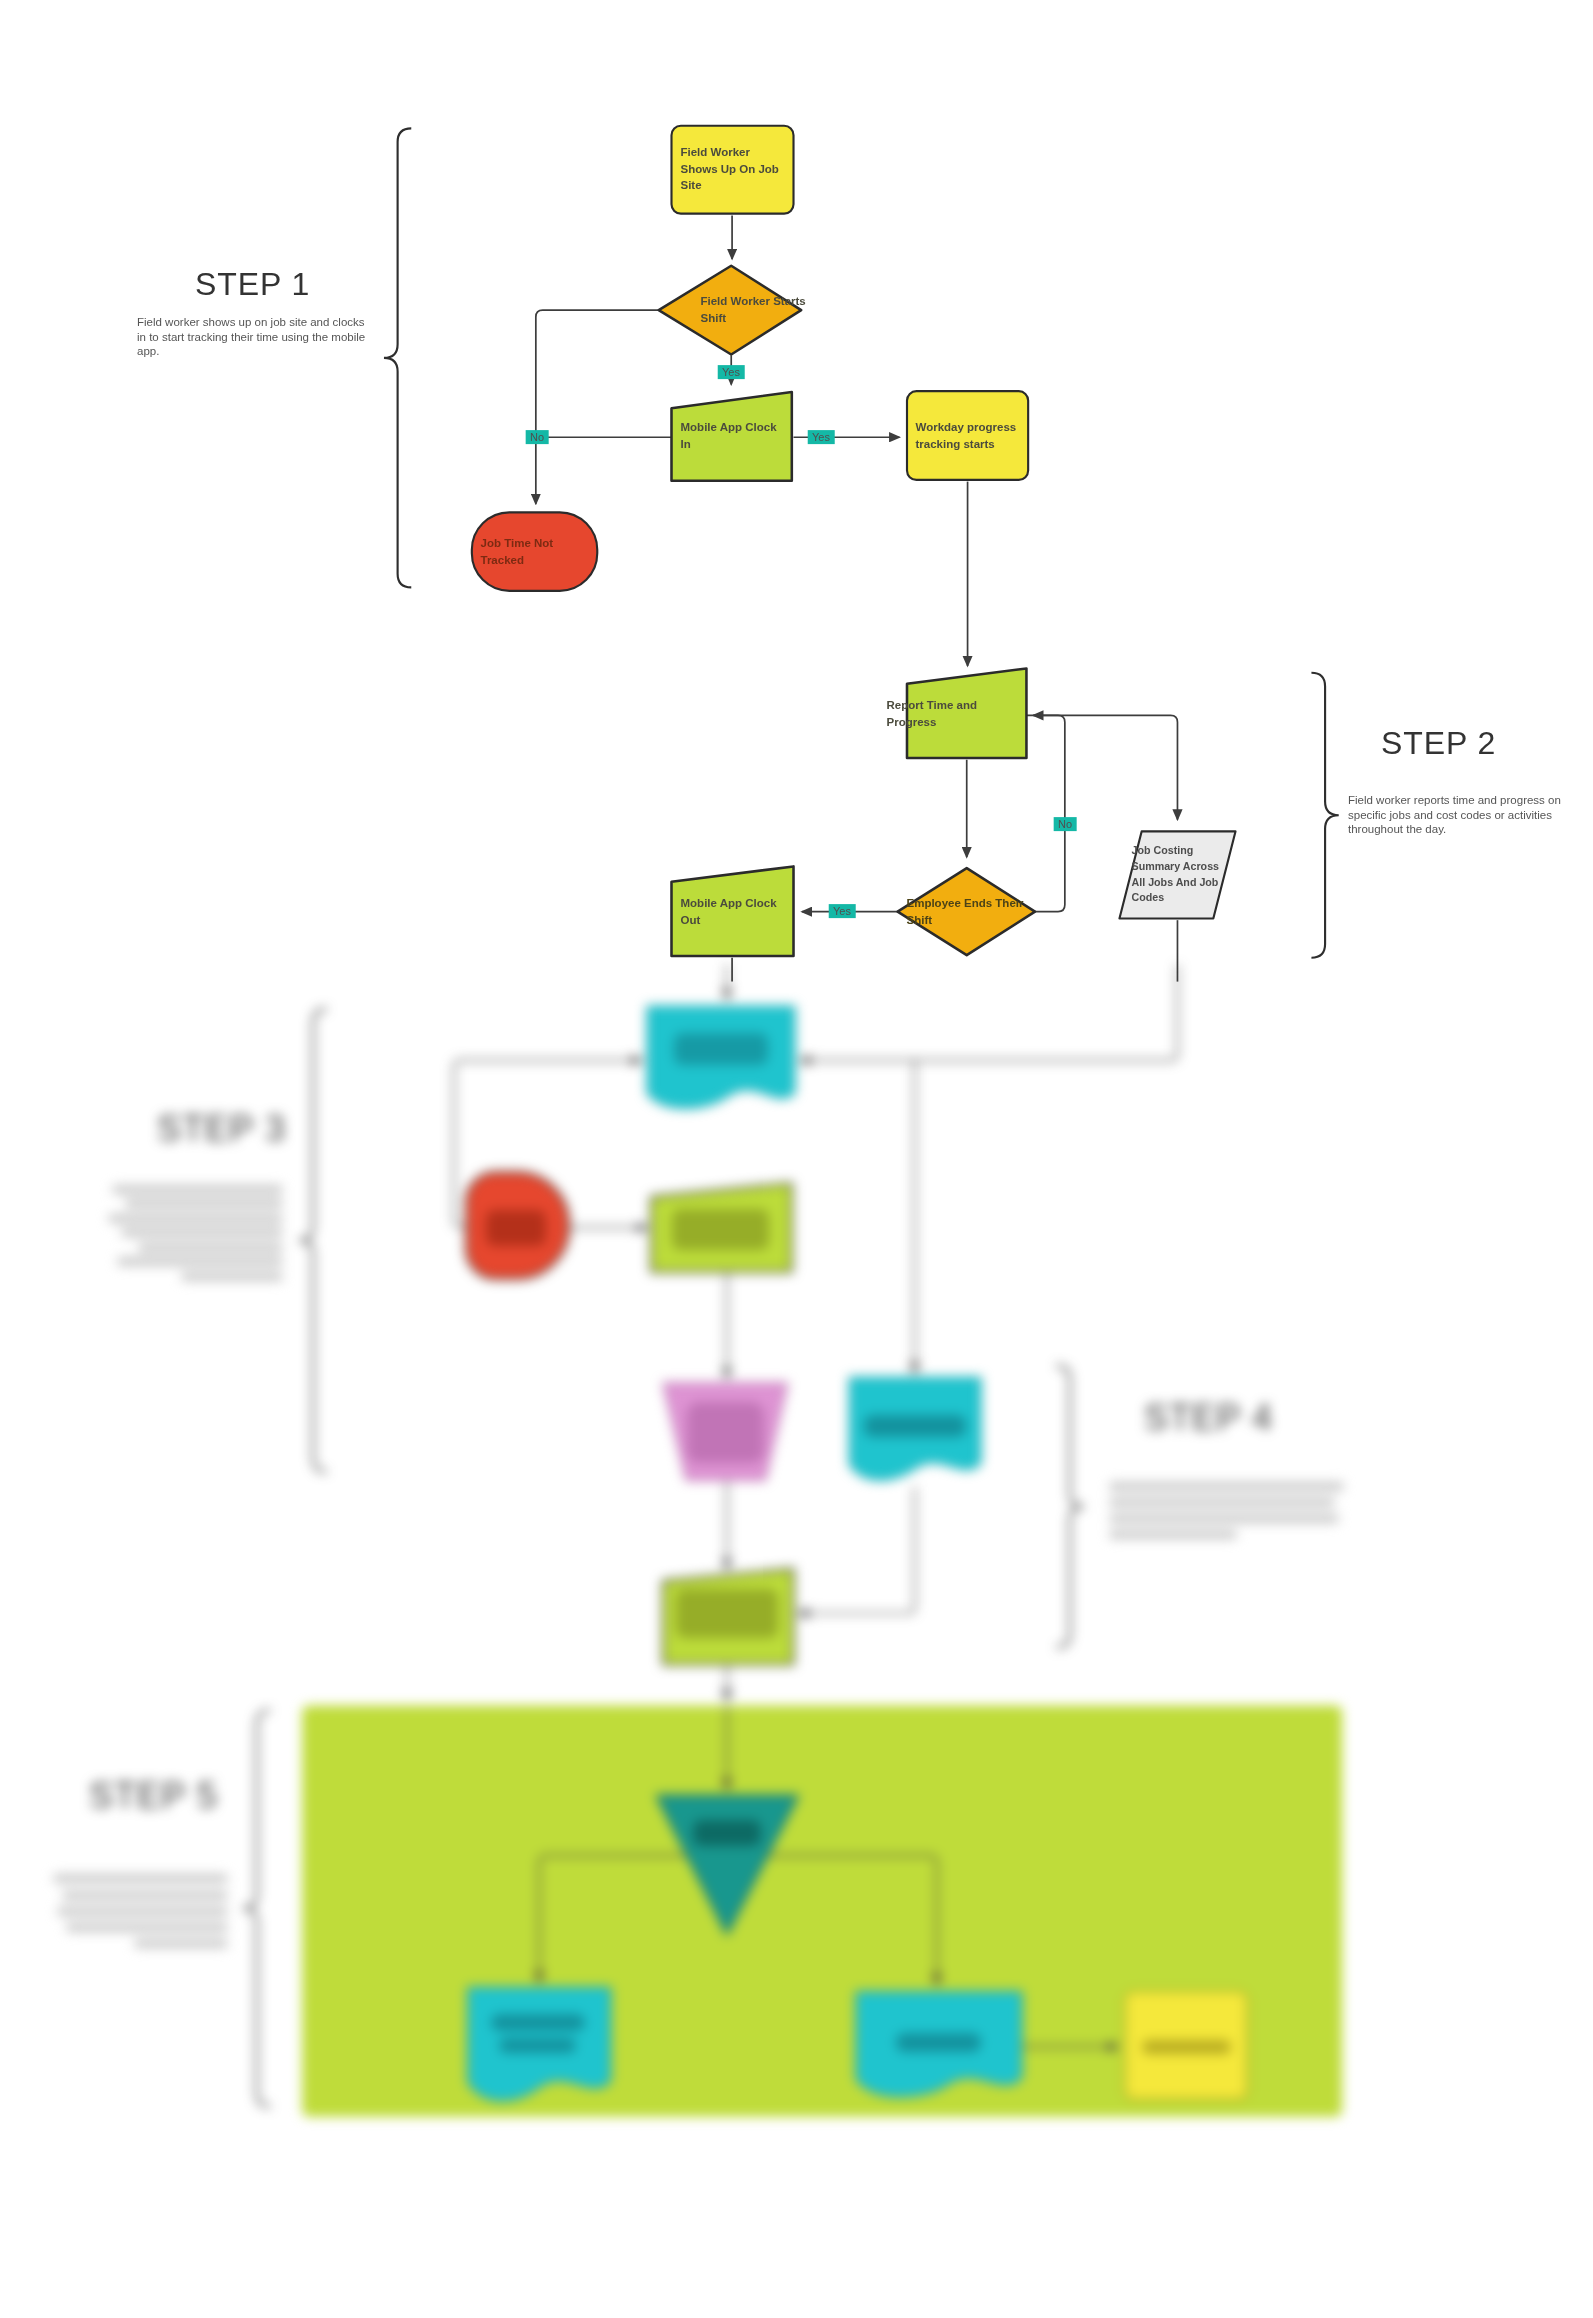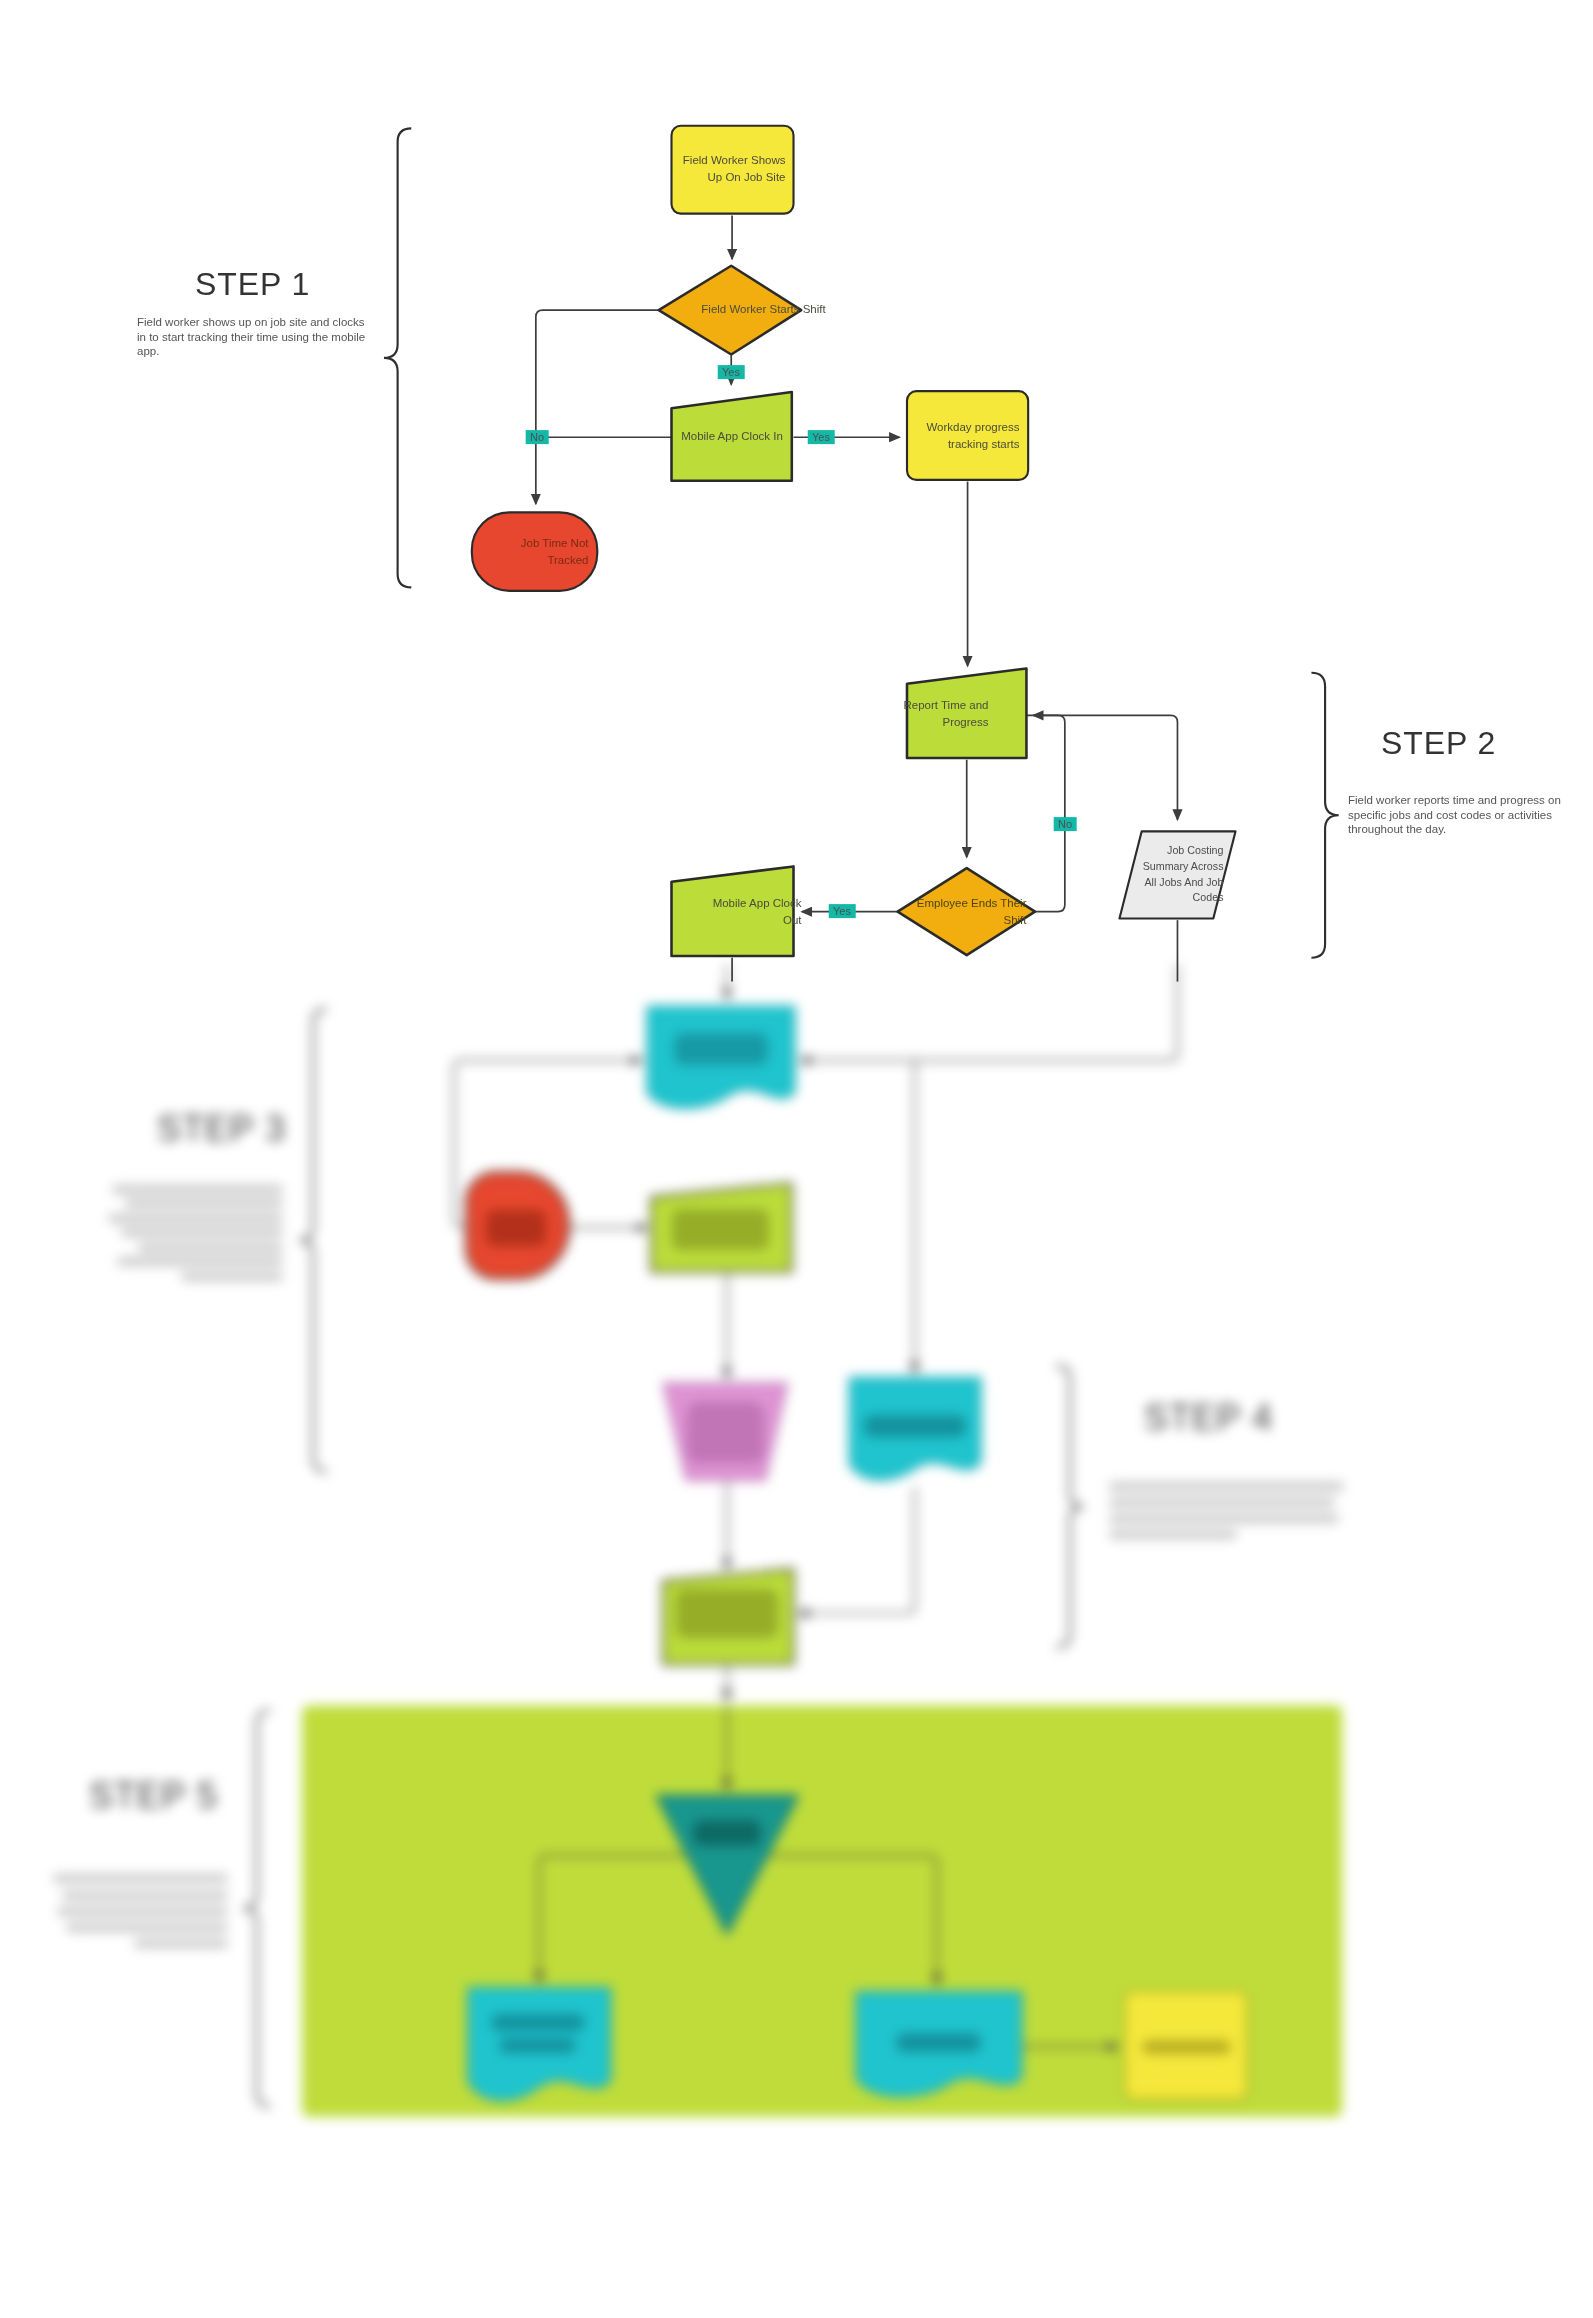--- a/index.html
+++ b/index.html
@@ -1,20 +1,20 @@
 <!DOCTYPE html>
 <html style="font-size:13.7px"><head>
 <meta charset="utf-8">
 <style>
   html,body{margin:0;padding:0;background:#ffffff;}
   #canvas{position:relative;width:1593px;height:2319px;background:#ffffff;overflow:hidden;
           font-family:"Liberation Sans", sans-serif;}
   .layer{position:absolute;left:0;top:0;}
   .node-text{position:absolute;display:flex;align-items:center;justify-content:center;
-             text-align:right;font-size:11.5px;line-height:1.45;color:#4b4b3d;padding:3.4px 8.5px;box-sizing:border-box;}
+             text-align:left;font-size:11.5px;line-height:1.45;color:#4b4b3d;padding:3.4px 8.5px;box-sizing:border-box;font-weight:bold;}
   .edge-label{position:absolute;transform:translate(-50%,-50%);background:#14b8a6;
               padding:0.9px 4.3px;font-size:11px;color:#4f4f4f;}
   .step-title{position:absolute;font-size:32px;font-weight:400;color:#333333;letter-spacing:0.9px;}
   .step-desc{position:absolute;font-size:11.5px;line-height:1.28;color:#555555;}
   .skel{position:absolute;height:9.4px;border-radius:4.3px;background:#c9c9c9;}
   .blob{position:absolute;border-radius:8.5px;}
   #blur-section{position:absolute;left:0;top:963px;width:1593px;height:1356px;filter:blur(6px);}
   .blur-title{position:absolute;font-size:36px;font-weight:400;color:#3a3a3a;letter-spacing:0.9px;}
   .red-shape{position:absolute;left:465px;top:208px;width:105px;height:109px;background:#E6472E;
              border:2.1px solid #2b2b2b;border-radius:31px 53px 53px 31px;box-sizing:border-box;}
@@ -62,21 +62,21 @@
     </g>
   </svg>
 
   <div class="node-text" style="left:672px;top:125px;width:122px;height:88px;">Field Worker Shows Up On Job Site</div>
   <div class="node-text" style="left:692px;top:266px;width:143px;height:87px;">Field Worker Starts Shift</div>
   <div class="node-text" style="left:672px;top:394px;width:120px;height:84px;">Mobile App Clock In</div>
   <div class="node-text" style="left:907px;top:393px;width:121px;height:85px;">Workday progress tracking starts</div>
   <div class="node-text" style="left:472px;top:512px;width:125px;height:79px;color:#7d2a12;">Job Time Not Tracked</div>
   <div class="node-text" style="left:878px;top:672px;width:119px;height:84px;">Report Time and Progress</div>
   <div class="node-text" style="left:898px;top:869px;width:137px;height:85px;color:#4c4317;">Employee Ends Their Shift</div>
-  <div class="node-text" style="left:672px;top:870px;width:122px;height:84px;margin-left:16px;">Mobile App Clock Out</div>
+  <div class="node-text" style="left:672px;top:870px;width:122px;height:84px;">Mobile App Clock Out</div>
   <div class="node-text" style="left:1123px;top:831px;width:109px;height:87px;font-size:10.7px;color:#4d4d4d;">Job Costing Summary Across All Jobs And Job Codes</div>
 
   <div class="edge-label" style="left:731px;top:372px;">Yes</div>
   <div class="edge-label" style="left:821px;top:437px;">Yes</div>
   <div class="edge-label" style="left:537px;top:437px;">No</div>
   <div class="edge-label" style="left:1065px;top:824px;">No</div>
   <div class="edge-label" style="left:842px;top:911px;">Yes</div>
 
   <div class="step-title" style="left:195px;top:266px;">STEP 1</div>
   <div class="step-desc" style="left:137px;top:315px;width:229px;text-align:left;">Field worker shows up on job site and clocks in to start tracking their time using the mobile app.</div>

